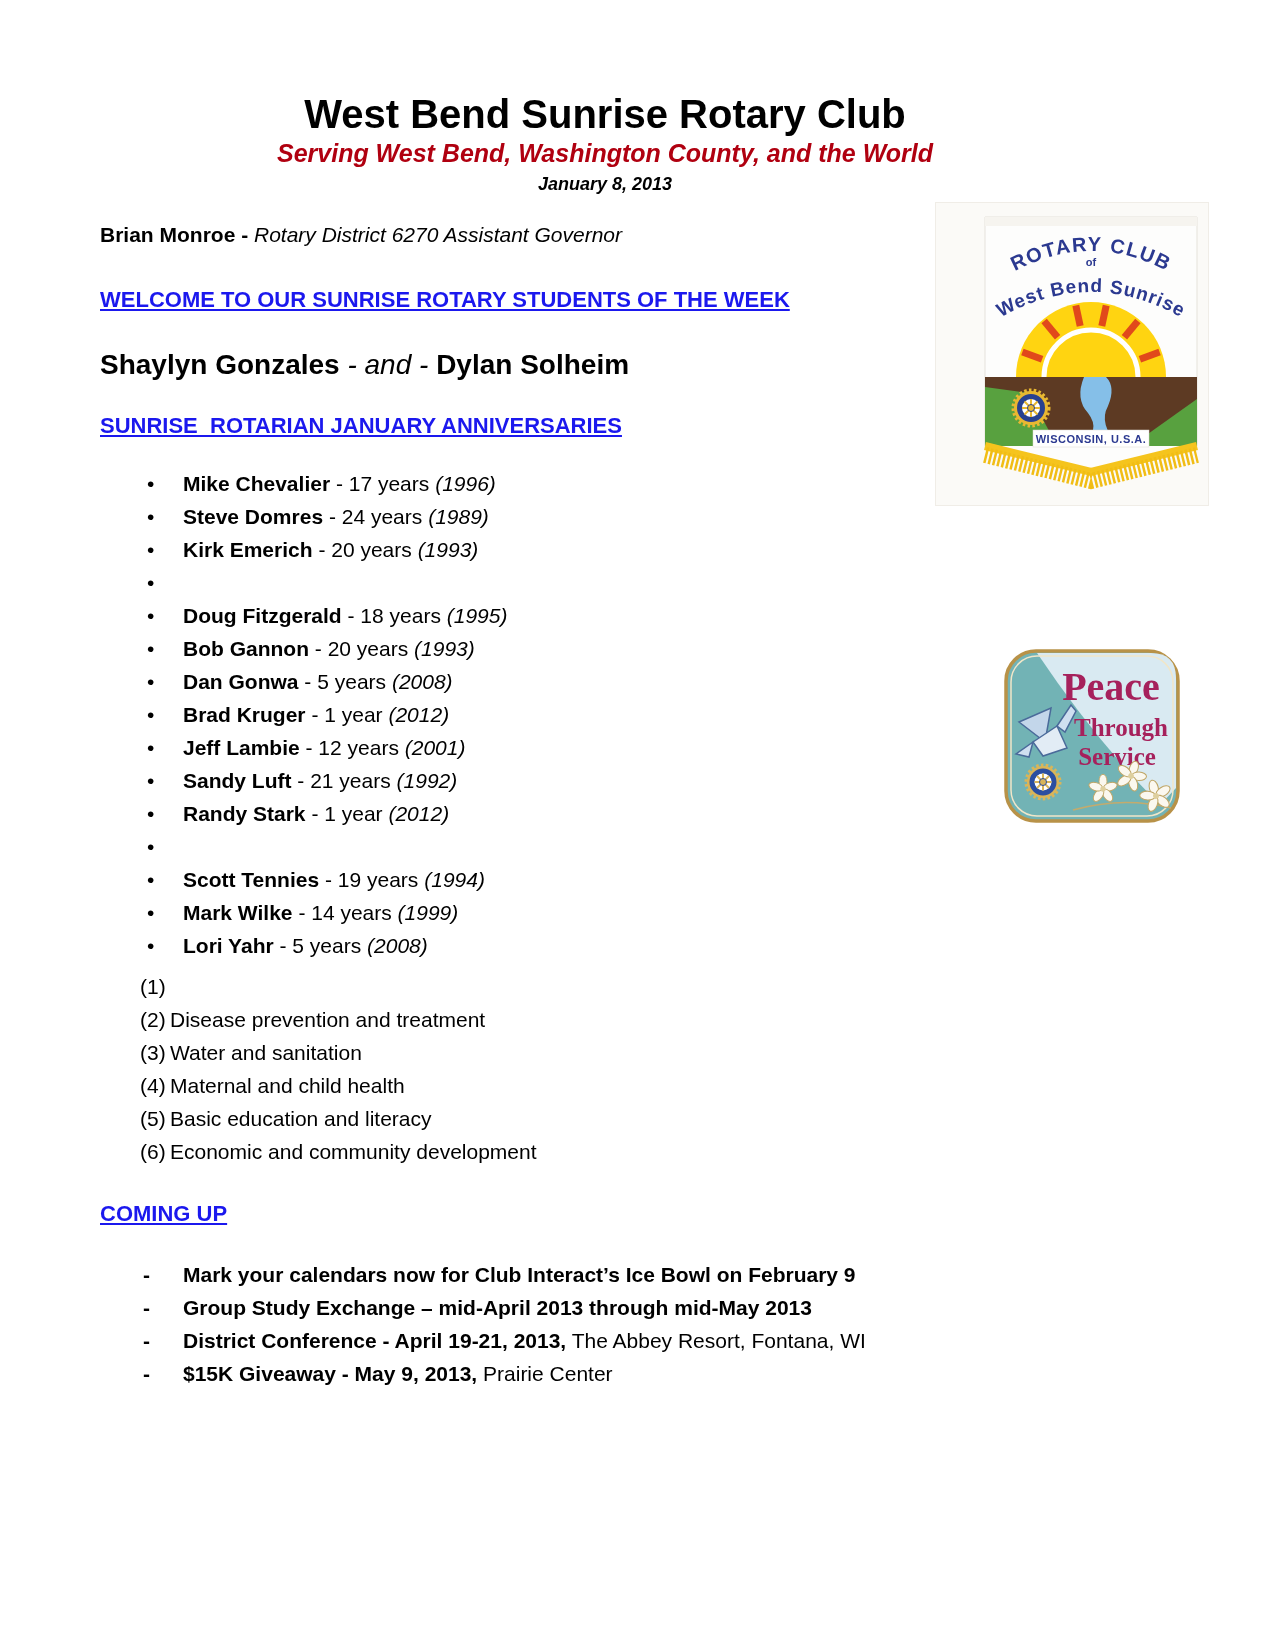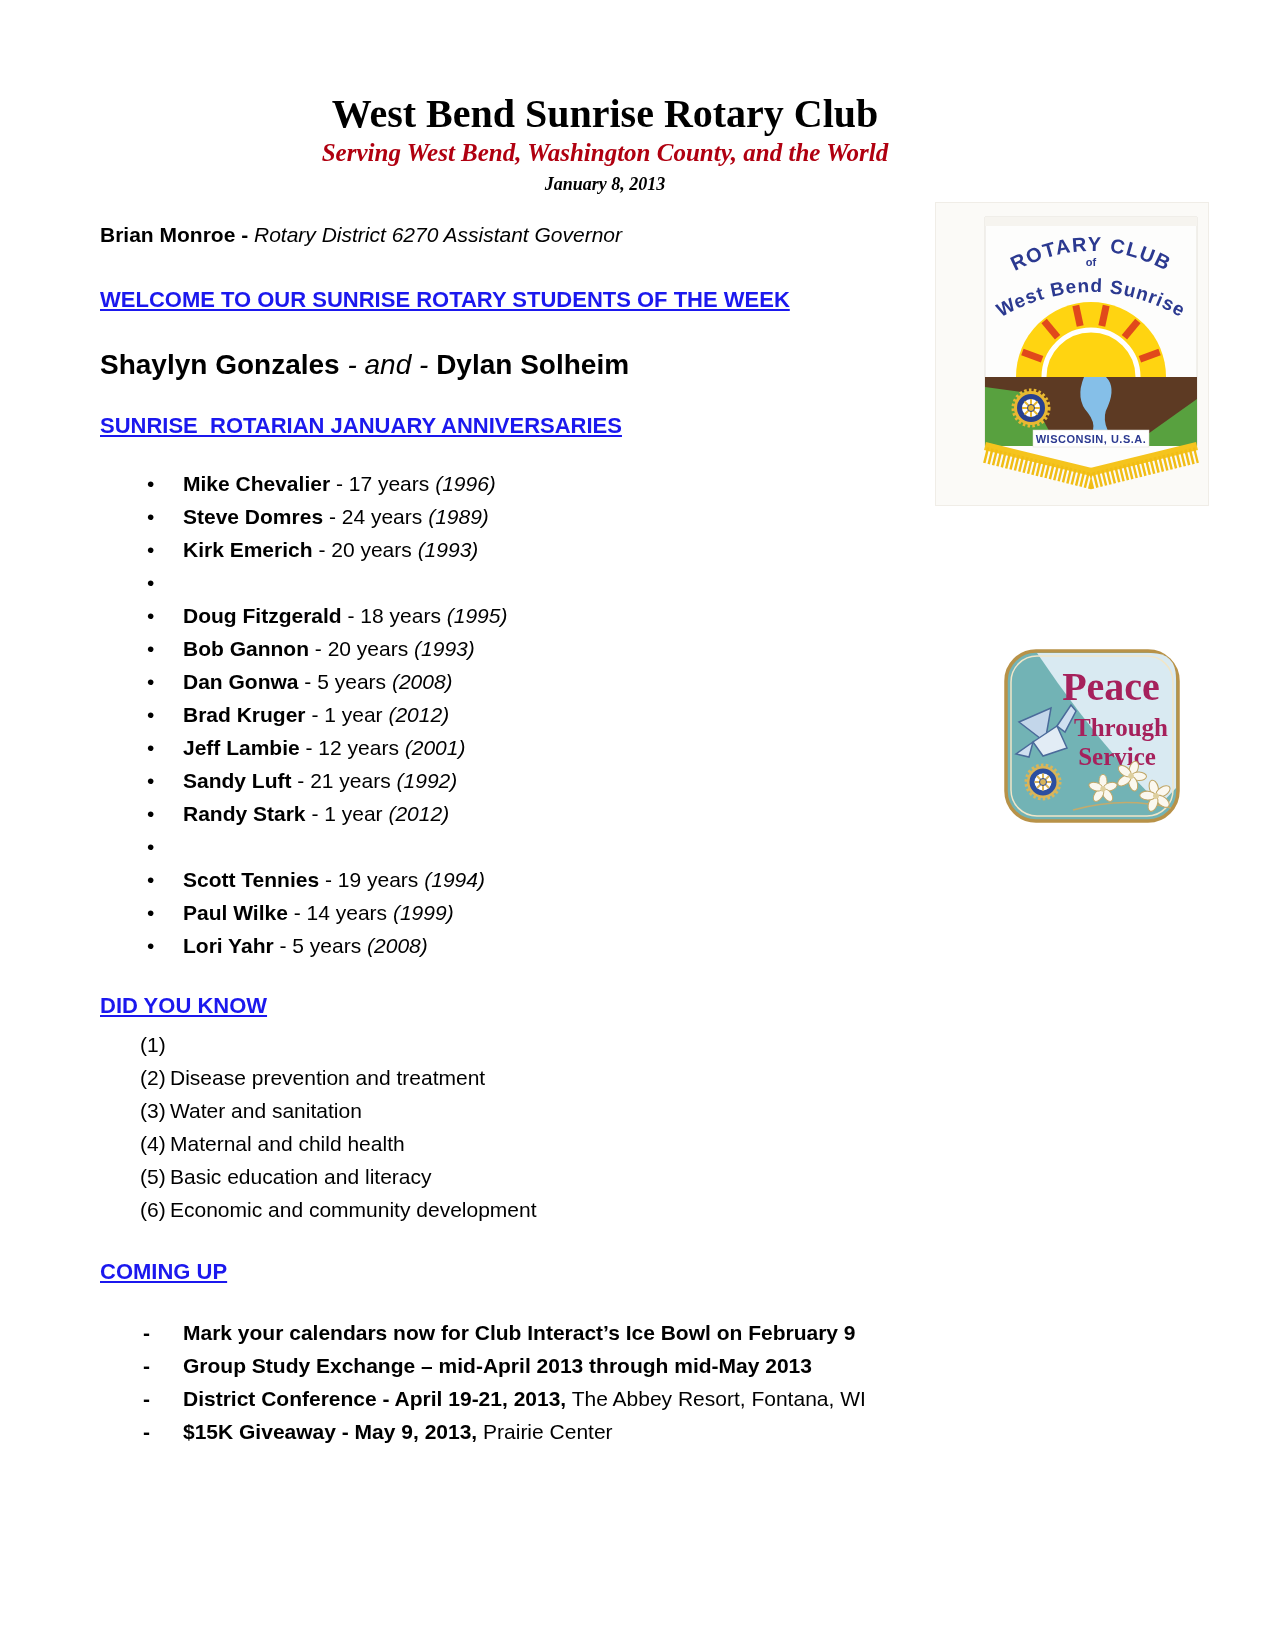--- a/index.html
+++ b/index.html
@@ -1,20 +1,20 @@
 <!DOCTYPE html>
 <html style="--heading-blue: #1b18ee; --subtitle-red: #b00010; --text: #000000; --banner-blue: #2b3990; --sun-yellow: #ffd411; --ray-orange: #e1491b; --fringe-gold: #f5c41d; --pin-teal: #72b3b5; --pin-magenta: #a6215c;"><head>
 <meta charset="utf-8">
 <title>Newsletter</title>
 <style>
   html,body{margin:0;padding:0;background:#ffffff;}
   body{width:1275px;height:1650px;position:relative;font-family:"Liberation Sans",sans-serif;color:var(--text,#000);}
   .page{position:relative;width:1275px;height:1650px;overflow:hidden;}
   .content{position:relative;padding:92px 0 0 100px;width:1060px;}
-  .header{width:1010px;text-align:center;font-family:Liberation Serif, serif;}
+  .header{width:1010px;text-align:center;}
   .title{font-size:40px;font-weight:bold;line-height:44px;margin:0;}
   .subtitle{font-size:25px;font-weight:bold;font-style:italic;color:var(--subtitle-red,#b00010);line-height:30px;margin-top:2px;}
   .date{font-size:18px;font-weight:bold;font-style:italic;line-height:24px;margin-top:4px;}
   .sec-heading{font-size:22px;font-weight:bold;line-height:28px;color:var(--heading-blue,#1b18ee);text-decoration:underline;white-space:pre-wrap;}
   #h-guest{margin-top:16px;}
   #guest-line{margin:26px 0 0;font-size:21px;line-height:26px;}
   #h-students{margin-top:38px;}
   #students-line{margin:38px 0 0;font-size:28px;line-height:26px;}
   #h-anniv{margin-top:34px;}
   .bullets{margin-top:27px;}
@@ -170,37 +170,36 @@
           <span>
             <span class="b">Scott Tennies</span>
             <span>- 19 years</span>
             <span class="i">(1994)</span>
           </span>
         </div>
 
         <div class="list-item">
           <span class="marker">•</span>
           <span>
-            <span class="b">Paul Wilke</span>
+            <span class="b">Mark Wilke</span>
             <span>- 14 years</span>
             <span class="i">(1999)</span>
           </span>
         </div>
 
         <div class="list-item">
           <span class="marker">•</span>
           <span>
             <span class="b">Lori Yahr</span>
             <span>- 5 years</span>
             <span class="i">(2008)</span>
           </span>
         </div>
       </div>
 
-    <div class="sec-heading" id="h-dyk">DID YOU KNOW</div>
     <div class="numlist">
 
         <div class="list-item">
           <span class="num-marker">(1)</span>
         </div>
 
         <div class="list-item">
           <span class="num-marker">(2)</span>
           <span>Disease prevention and treatment</span>
         </div>

